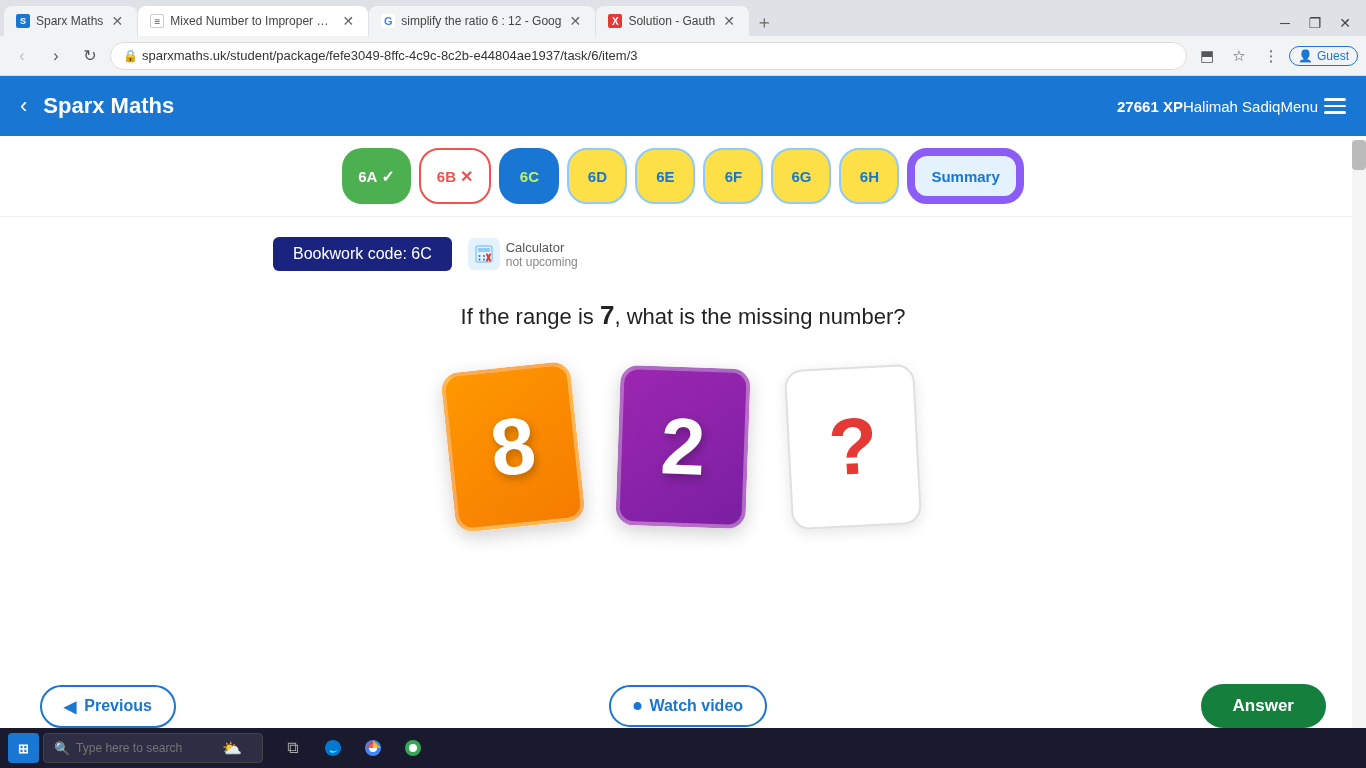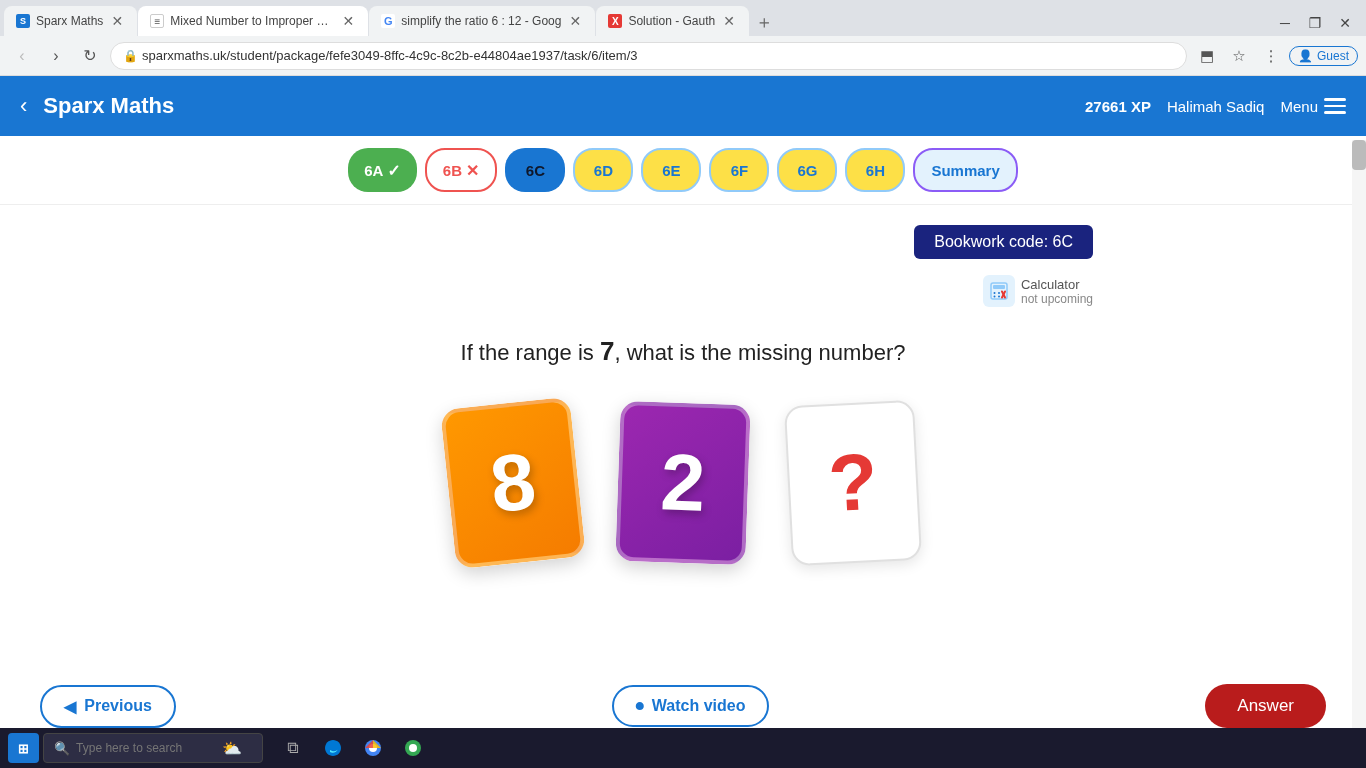--- a/index.html
+++ b/index.html
@@ -25,60 +25,60 @@
     .address-lock { color: #555; margin-right: 4px; font-size: 12px; }
     .address-text { flex: 1; font-size: 13px; color: #333; }
     .toolbar-icons { display: flex; gap: 4px; align-items: center; }
     .toolbar-icon { width: 28px; height: 28px; border-radius: 50%; display: flex; align-items: center; justify-content: center; cursor: pointer; font-size: 15px; color: #555; }
     .profile-btn { display: flex; align-items: center; gap: 4px; border: 1.5px solid #1976d2; border-radius: 14px; padding: 2px 8px; cursor: pointer; font-size: 12px; color: #1976d2; }
 
     
     .app-header { background: #1976d2; height: 60px; display: flex; align-items: center; padding: 0 20px; gap: 16px; }
     .back-btn { color: white; font-size: 22px; cursor: pointer; }
     .app-logo { color: white; font-size: 22px; font-weight: bold; }
-    .header-right { margin-left: auto; display: flex; align-items: flex-end; gap: 16px; color: white; font-size: 15px; }
+    .header-right { margin-left: auto; display: flex; align-items: flex-end; color: white; font-size: 15px; }
     .xp-badge { color: white; font-weight: 600; }
     .username { color: white; font-weight: 500; }
     .menu-btn { display: flex; align-items: center; gap: 6px; cursor: pointer; color: white; font-size: 15px; }
     .hamburger { display: flex; flex-direction: column; gap: 4px; }
     .hamburger span { width: 22px; height: 2.5px; background: white; border-radius: 2px; display: block; }
 
     
     .task-nav { display: flex; align-items: center; justify-content: center; padding: 12px 0; gap: 8px; background: #fff; border-bottom: 1px solid #eee; }
-    .task-btn { min-width: 60px; height: 44px; border-radius: 20px; border: none; cursor: pointer; font-size: 15px; font-weight: 600; display: flex; align-items: center; justify-content: center; gap: 4px; padding: 0 16px; }
+    .task-btn { min-width: 60px; height: 56px; border-radius: 20px; border: none; cursor: pointer; font-size: 15px; font-weight: 600; display: flex; align-items: center; justify-content: center; gap: 4px; padding: 0 16px; }
     .task-btn.done { background: #4caf50; color: white; }
     .task-btn.wrong { background: #fff; border: 2px solid #ef5350; color: #ef5350; }
-    .task-btn.active { background: #1976d2; color: #0f172a; }
+    .task-btn.active { background: #1976d2; color: #bef264; }
     .task-btn.neutral { background: #fde047; color: #1976d2; border: 2px solid #90caf9; }
-    .task-btn.summary { background: #e3f2fd; color: #1976d2; border: 2px solid #8b5cf6; min-width: 90px; }
+    .task-btn.summary { background: #e3f2fd; color: #1976d2; border: 8px solid #8b5cf6; min-width: 90px; }
     .check-icon { color: white; font-size: 16px; }
     .x-icon { color: #ef5350; font-size: 16px; }
 
     
     .main-content { padding: 20px 40px; max-width: 900px; margin: 0 auto; }
-    .bookwork-bar { display: flex; align-items: flex-end; gap: 16px; margin-bottom: 24px; flex-direction: column; }
+    .bookwork-bar { display: flex; align-items: center; gap: 16px; margin-bottom: 24px; }
     .bookwork-code { background: #1a237e; color: white; padding: 8px 20px; border-radius: 6px; font-size: 16px; font-weight: 500; }
     .calculator-badge { display: flex; align-items: center; gap: 6px; color: #555; font-size: 14px; }
     .calc-icon { width: 32px; height: 32px; background: #e3f2fd; border-radius: 6px; display: flex; align-items: center; justify-content: center; position: relative; }
 
     .question-text { text-align: center; font-size: 22px; color: #222; line-height: 1.6; margin-bottom: 30px; }
 
     
     .cards-row { display: flex; justify-content: center; align-items: center; gap: 40px; margin-bottom: 40px; }
     .number-card { width: 130px; height: 160px; border-radius: 18px; display: flex; align-items: center; justify-content: center; font-size: 80px; font-weight: 900; color: white; box-shadow: 0 6px 18px rgba(0,0,0,0.18); position: relative; }
     .card-orange { background: linear-gradient(145deg, #ff9800, #f57c00); border: 4px solid #fff5; }
     .card-purple { background: linear-gradient(145deg, #9c27b0, #7b1fa2); border: 4px solid #fff5; }
     .card-white { background: #fff; border: 2px solid #e0e0e0; box-shadow: 0 4px 14px rgba(0,0,0,0.1); }
     .card-white .card-label { color: #e53935; font-size: 80px; font-weight: 900; }
 
     
     .bottom-bar { position: fixed; bottom: 40px; left: 0; right: 0; display: flex; align-items: center; justify-content: space-between; padding: 0 40px; }
     .prev-btn { background: white; border: 2px solid #1976d2; color: #1976d2; padding: 10px 22px; border-radius: 24px; font-size: 16px; font-weight: 600; cursor: pointer; display: flex; align-items: center; gap: 8px; }
     .watch-btn { background: white; border: 2px solid #1976d2; color: #1976d2; padding: 10px 22px; border-radius: 24px; font-size: 16px; font-weight: 600; cursor: pointer; display: flex; align-items: center; gap: 8px; }
-    .answer-btn { background: #b91c1c; border: none; color: white; padding: 12px 32px; border-radius: 24px; font-size: 17px; font-weight: 400; cursor: pointer; }
+    .answer-btn { background: #15803d; border: none; color: white; padding: 12px 32px; border-radius: 24px; font-size: 17px; font-weight: 700; cursor: pointer; }
 
     
     .taskbar { position: fixed; bottom: 0; left: 0; right: 0; height: 40px; background: #1a1a2e; display: flex; align-items: center; padding: 0 8px; gap: 4px; z-index: 100; }
     .taskbar-start { background: #1976d2; border: none; color: white; padding: 4px 10px; border-radius: 4px; cursor: pointer; font-size: 13px; font-weight: 600; height: 30px; display: flex; align-items: center; }
     .taskbar-search { background: #2d2d44; border: 1px solid #444; border-radius: 4px; height: 30px; display: flex; align-items: center; padding: 0 10px; gap: 6px; flex: 0 0 220px; }
     .taskbar-search input { background: transparent; border: none; color: #ccc; font-size: 12px; outline: none; width: 140px; }
     .taskbar-search-icon { color: #aaa; font-size: 13px; }
     .taskbar-apps { display: flex; gap: 4px; margin-left: 8px; }
     .taskbar-app { width: 36px; height: 30px; display: flex; align-items: center; justify-content: center; border-radius: 4px; cursor: pointer; }
     .taskbar-spacer { flex: 1; }

